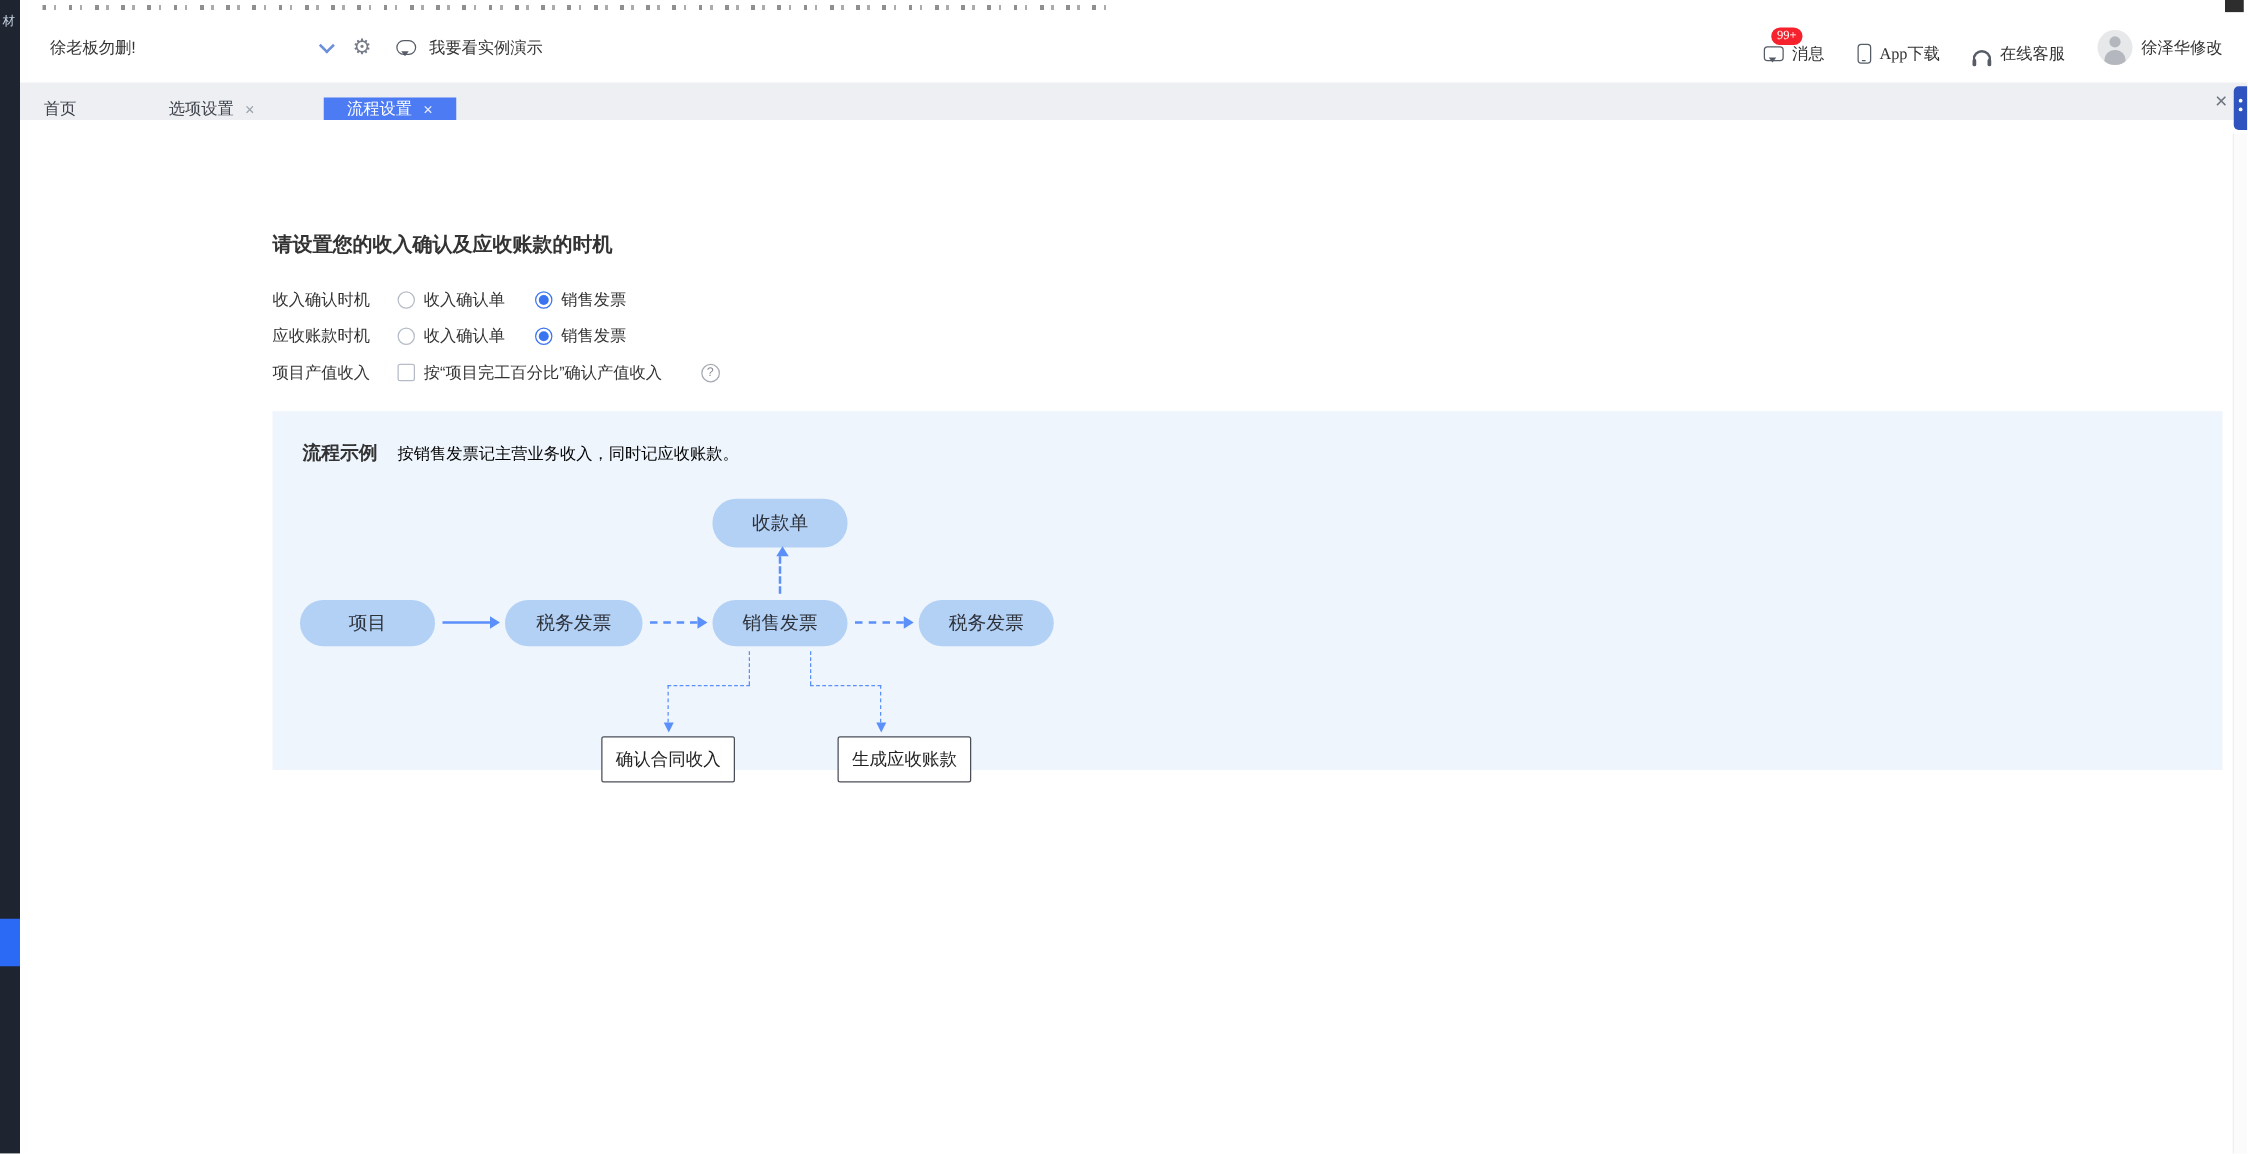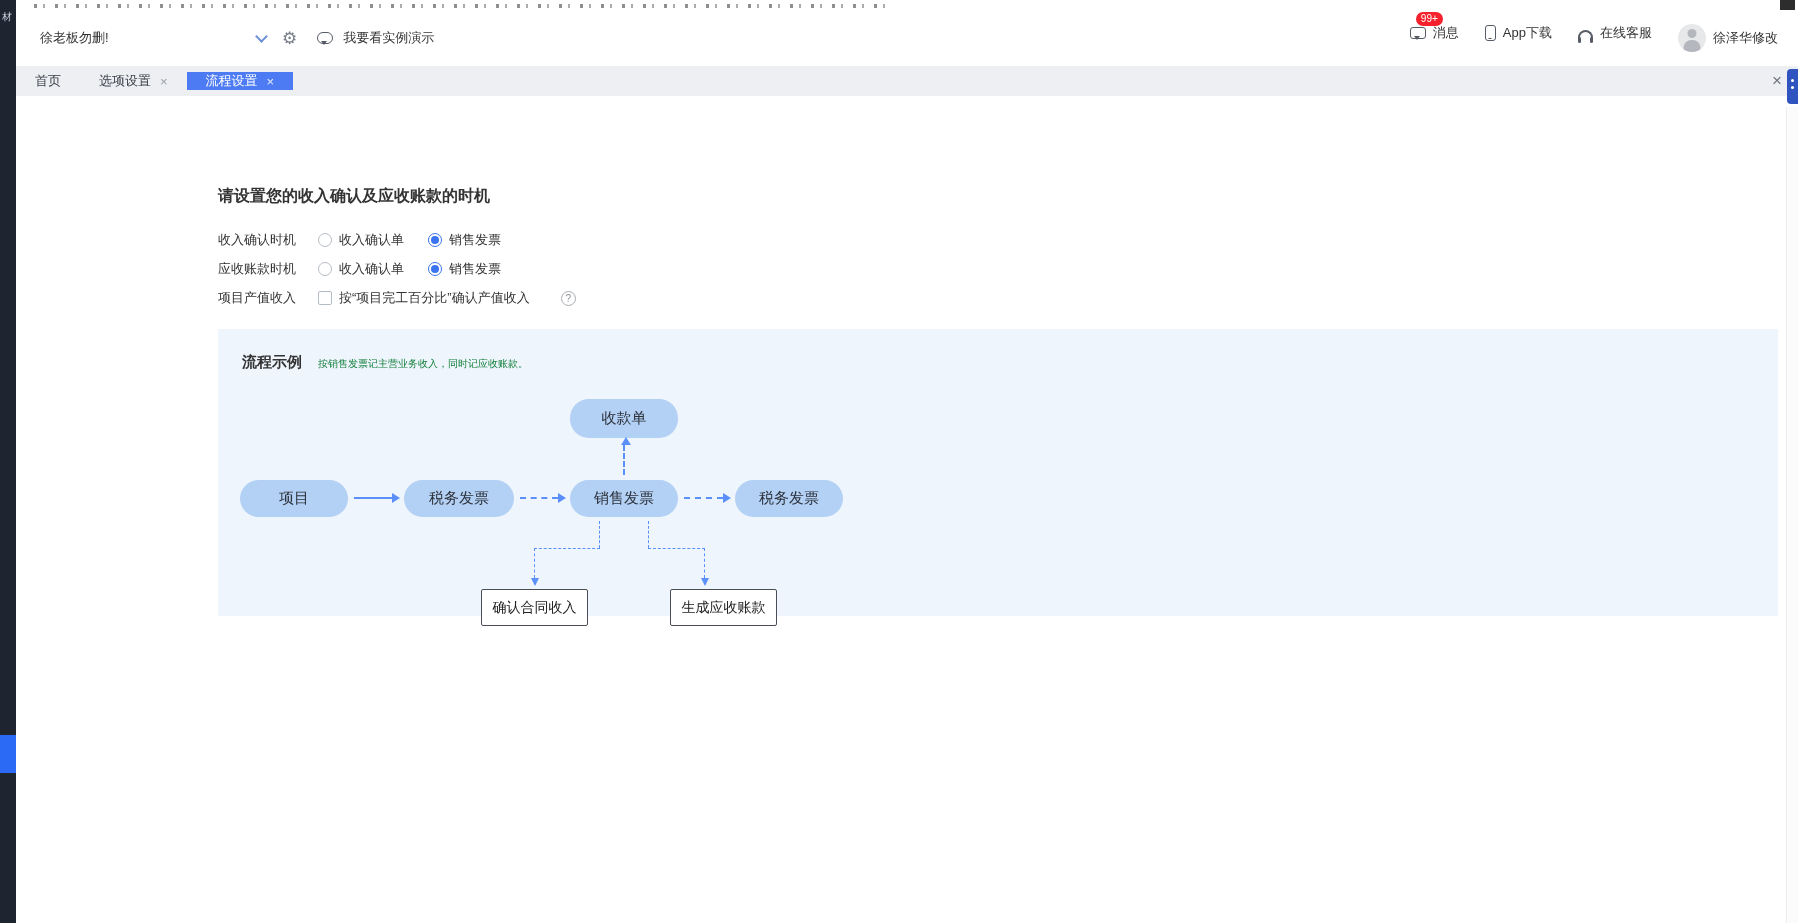--- a/index.html
+++ b/index.html
@@ -22,40 +22,40 @@
   .topbar { position:absolute; left:16px; top:10px; right:0; height:56px; background:#fff;
     display:flex; align-items:center; padding:0 14px 0 24px; }
   .account { display:flex; align-items:center; width:240px; font-size:13px; color:#333; cursor:pointer; }
   .account .txt { flex:1; }
   .chev { width:9px; height:9px; border-left:2px solid #6b8fd8; border-bottom:2px solid #6b8fd8;
     transform:rotate(-45deg); margin-right:14px; margin-top:-4px; }
   .gear { font-size:17px; color:#767c88; margin:0 20px 0 2px; cursor:pointer; }
   .demo { display:flex; align-items:center; gap:10px; font-size:13px; color:#333; cursor:pointer; }
   .bubble { width:16px; height:12px; border:1.5px solid #565c66; border-radius:7px; position:relative; }
   .bubble::after { content:""; position:absolute; left:3px; bottom:-5px; border:3px solid transparent; border-top:4px solid #565c66; }
-  .tb-right { margin-left:auto; display:flex; align-items:flex-start; gap:26px; font-size:13px; color:#333; padding-right:6px; }
+  .tb-right { margin-left:auto; display:flex; align-items:flex-end; gap:26px; font-size:13px; color:#333; padding-right:6px;font-family:Liberation Serif, serif; }
   .tb-item { display:flex; align-items:center; gap:7px; position:relative; cursor:pointer; }
   .badge { position:absolute; top:-12px; left:6px; background:#f5222d; color:#fff; font-size:10px;
     line-height:12px; padding:1px 5px; border-radius:8px; white-space:nowrap; }
   .ic-msg { width:16px; height:12px; border:1.5px solid #565c66; border-radius:3px; position:relative; }
   .ic-msg::after { content:""; position:absolute; left:3px; bottom:-5px; border:3px solid transparent; border-top:4px solid #565c66; }
   .ic-phone { width:11px; height:16px; border:1.5px solid #565c66; border-radius:3px; position:relative; }
   .ic-phone::after { content:""; position:absolute; left:50%; bottom:1px; transform:translateX(-50%);
     width:3px; height:1.5px; background:#565c66; }
   .ic-headset { width:15px; height:9px; border:2px solid #565c66; border-bottom:none; border-radius:8px 8px 0 0; position:relative; margin-top:3px; }
   .ic-headset::before,.ic-headset::after { content:""; position:absolute; bottom:-4px; width:3px; height:6px; background:#565c66; border-radius:2px; }
   .ic-headset::before{ left:-2px; } .ic-headset::after{ right:-2px; }
   .avatar { width:28px; height:28px; border-radius:50%; background:#e7e8ea; position:relative; overflow:hidden; }
   .avatar::before { content:""; position:absolute; left:50%; top:5px; transform:translateX(-50%);
     width:9px; height:9px; border-radius:50%; background:#b4b7bd; }
   .avatar::after { content:""; position:absolute; left:50%; top:16px; transform:translateX(-50%);
     width:17px; height:12px; border-radius:8px 8px 0 0; background:#b4b7bd; }
 
   
-  .tabrow { position:absolute; left:16px; top:66px; right:0; height:30px; background:#edeff3; display:flex; align-items:center; }
+  .tabrow { position:absolute; left:16px; top:66px; right:0; height:30px; background:#edeff3; display:flex; align-items:flex-end;gap:36px; }
   .tab { display:flex; align-items:center; gap:9px; padding:0 19px; font-size:13px; color:#3a3f48; cursor:pointer; }
   .tab .x { color:#9aa0a8; font-size:13px; }
   .tab.active { background:#4d7bf3; color:#fff; }
   .tab.active .x { color:#e6edfd; }
   .closeall { margin-left:auto; align-self:center; margin-right:16px; color:#6f7680; font-size:17px; cursor:pointer; }
   .tab-edge { position:absolute; right:0; top:3px; width:11px; height:35px; background:#2f54bf; border-radius:4px 0 0 4px; }
   .tab-edge::after { content:""; position:absolute; left:4px; top:10px; width:3px; height:3px; border-radius:50%;
     background:#fff; box-shadow:0 7px 0 #fff; }
 
   
@@ -79,21 +79,21 @@
   .radio.sel { border-color:#3b74f1; }
   .radio.sel::after { content:""; position:absolute; inset:2px; background:#3b74f1; border-radius:50%; }
   .checkbox { width:14px; height:14px; border:1px solid #b6bcc6; border-radius:2px; background:#fff; margin-right:7px; }
   .help { width:15px; height:15px; border:1px solid #a7abb2; border-radius:50%; color:#8a8f96; font-size:10px;
     display:inline-flex; align-items:center; justify-content:center; margin-left:7px; cursor:pointer; }
 
   
   .flow { position:relative; margin-top:20px; width:1560px; height:287px; background:#eef5fd; }
   .flow-head { position:absolute; left:24px; top:24px; display:flex; align-items:baseline; gap:16px; }
   .flow-title { font-size:15px; font-weight:bold; color:#333; }
-  .flow-desc { font-size:10px; color:#15803d; }
+  .flow-desc { font-size:13px; color:#000000; }
 
   .pill { position:absolute; height:37px; border-radius:19px; background:#b3d0f5; color:#2c313a;
     font-size:15px; font-weight:500; display:flex; align-items:center; justify-content:center; }
   .n-top { left:352px; top:70px; width:108px; height:39px; }
   .n1 { left:22px;  top:151px; width:108px; }
   .n2 { left:186px; top:151px; width:110px; }
   .n3 { left:352px; top:151px; width:108px; }
   .n4 { left:517px; top:151px; width:108px; }
 
   .fbox { position:absolute; top:260px; width:107px; height:37px; background:#fff; border:1px solid #4a4f57;

